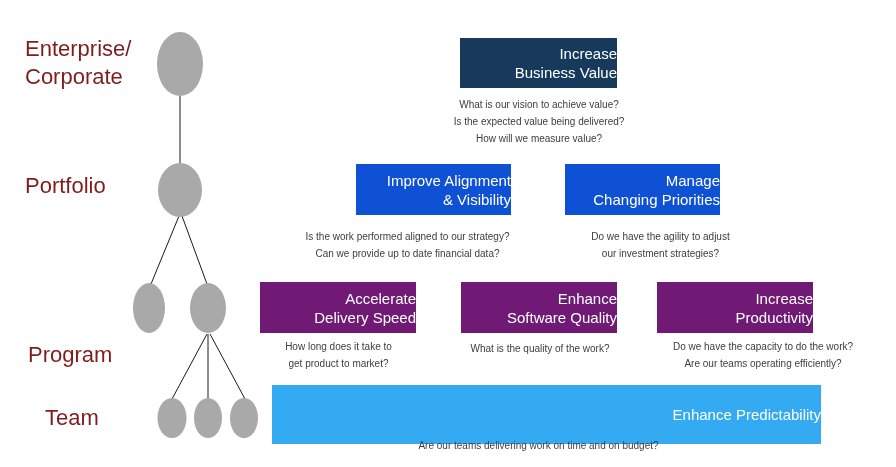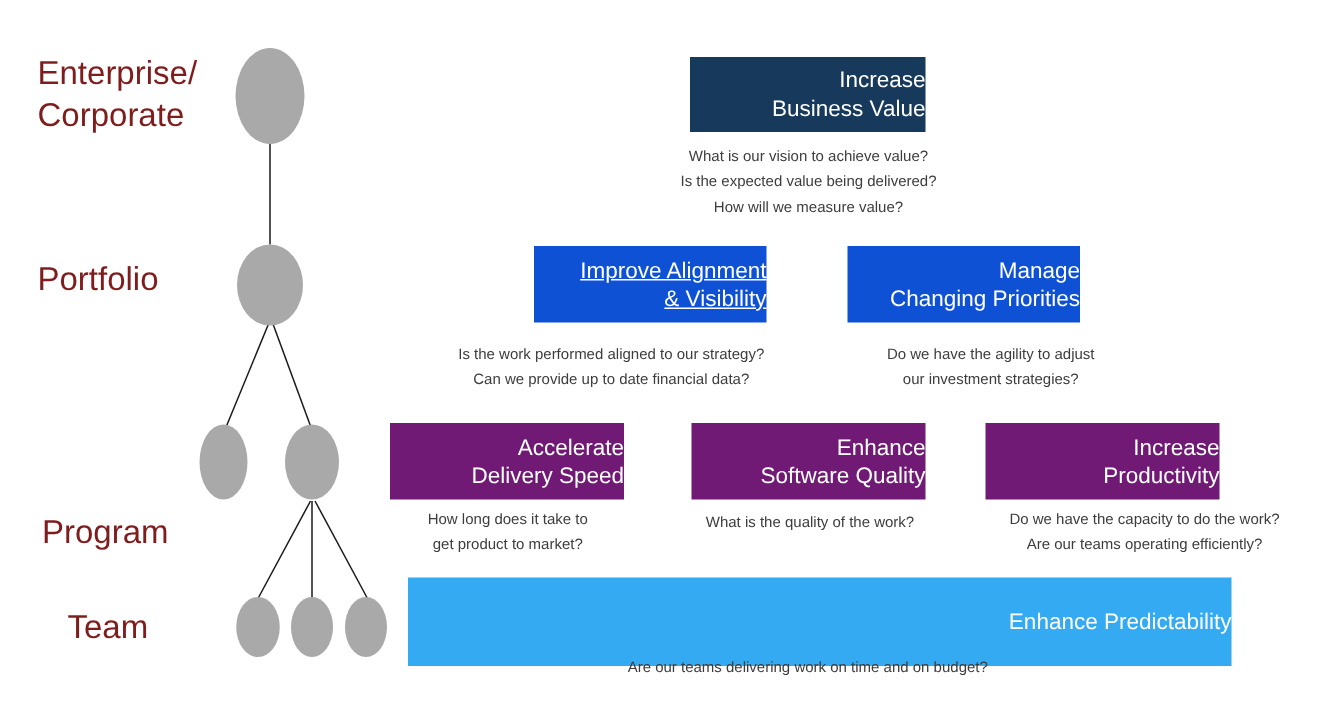--- a/index.html
+++ b/index.html
@@ -78,21 +78,21 @@
   <div class="goal-box navy" style="left:460px;top:38px;width:157px;height:50px;">
     <span>Increase</span>
     <span>Business Value</span>
   </div>
   <div class="questions" style="left:378px;top:96px;width:322px;">
     <span>What is our vision to achieve value?</span>
     <span>Is the expected value being delivered?</span>
     <span>How will we measure value?</span>
   </div>
 
-  <div class="goal-box royal" style="left:356px;top:164px;width:155px;height:51px;text-decoration:underline;">
+  <div class="goal-box royal" style="left:356px;top:164px;width:155px;height:51px;">
     <span>Improve Alignment</span>
     <span>&amp; Visibility</span>
   </div>
   <div class="goal-box royal" style="left:565px;top:164px;width:155px;height:51px;">
     <span>Manage</span>
     <span>Changing Priorities</span>
   </div>
   <div class="questions" style="left:250px;top:228px;width:315px;">
     <span>Is the work performed aligned to our strategy?</span>
     <span>Can we provide up to date financial data?</span>

